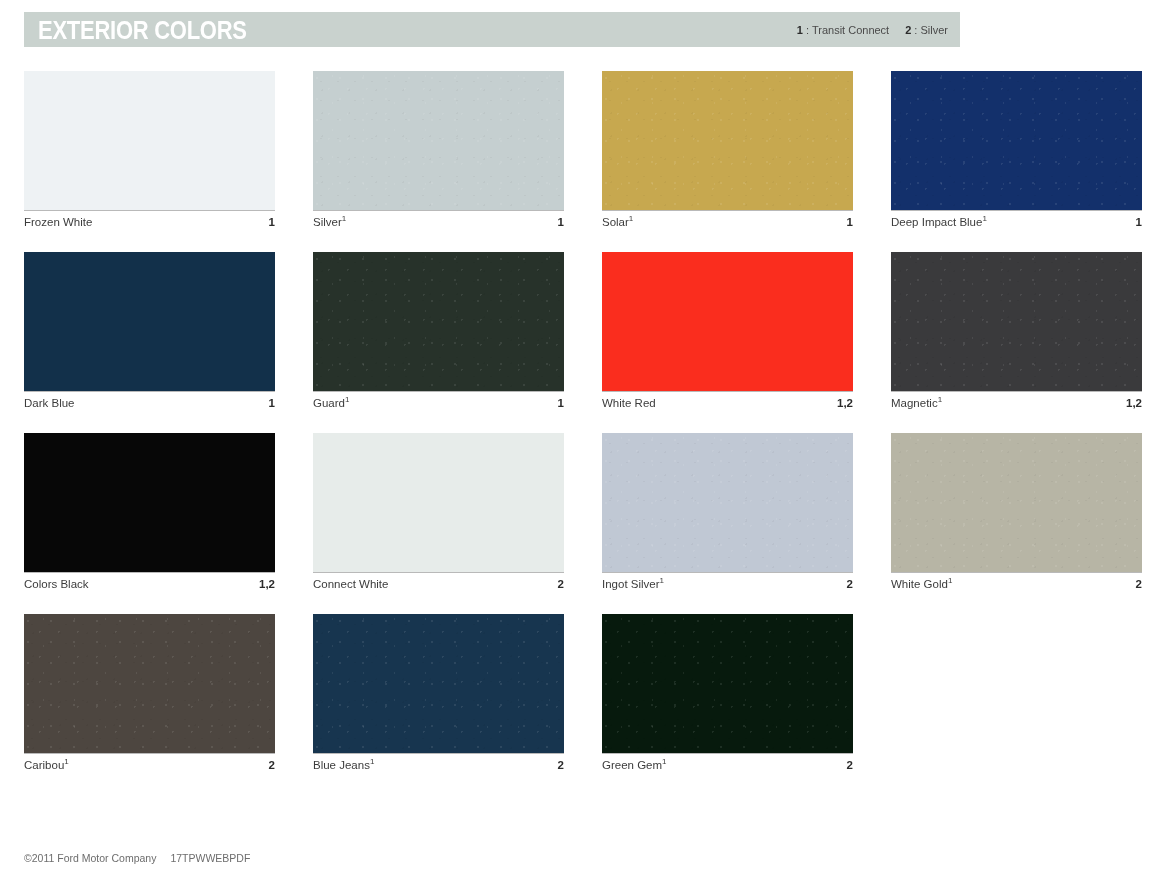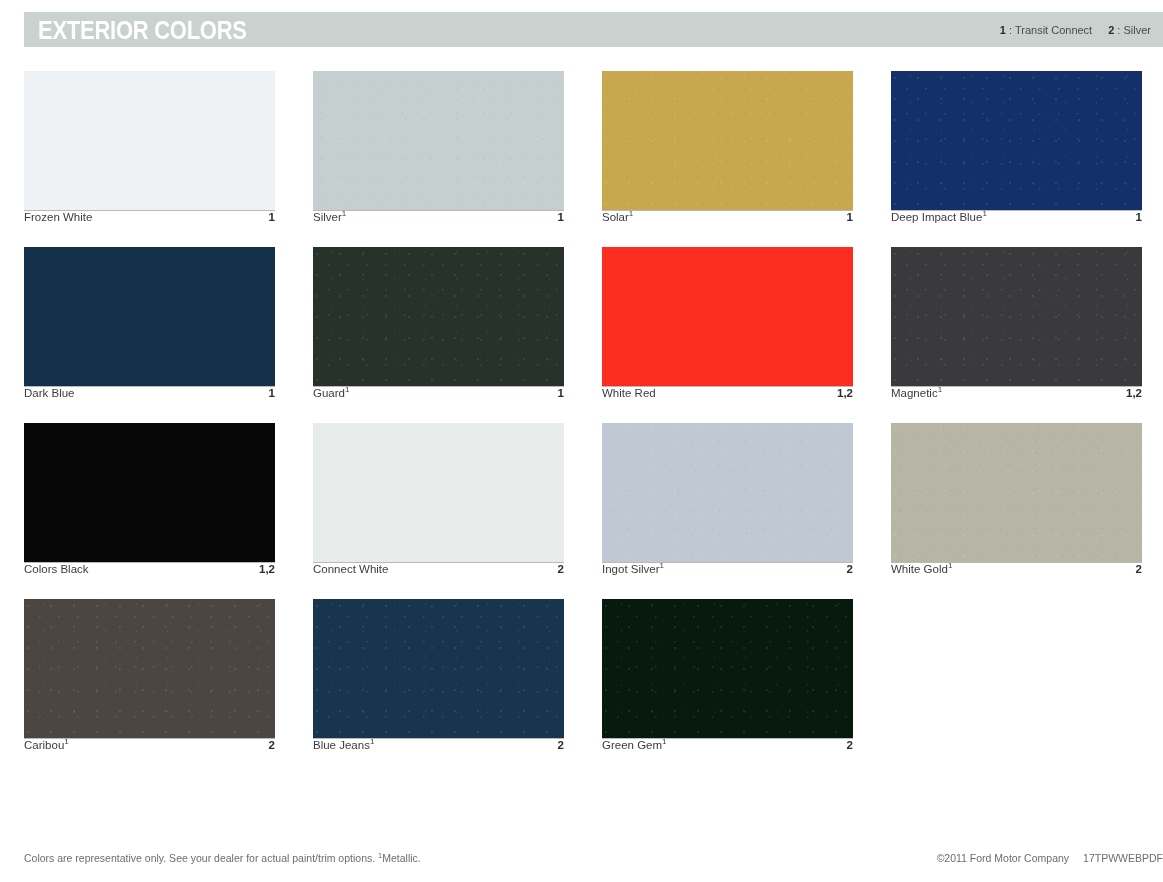--- a/index.html
+++ b/index.html
@@ -13,21 +13,21 @@
     position: relative;
     font-family: "Liberation Sans", sans-serif;
     color: #3f3f3f;
     overflow: hidden;
   }
 
   
   .header-band {
     position: absolute;
     left: 24px; top: 12px;
-    width: 1139px; height: 35px;
+    width: 936px; height: 35px;
     background: #c9d2ce;
     display: flex;
     align-items: center;
     justify-content: space-between;
   }
   .header-title {
     font-size: 25px;
     font-weight: bold;
     letter-spacing: -0.3px;
     color: #ffffff;
@@ -88,20 +88,21 @@
     background-size: 23px 21px, 31px 27px, 19px 25px, 27px 23px, 17px 19px;
     opacity: 0.9;
     pointer-events: none;
   }
   .swatch-label-row {
     display: flex;
     justify-content: space-between;
     align-items: baseline;
     border-top: 1px solid #b9b9b9;
     margin-top: 0;
+    padding-top: 5px;
     font-size: 11.5px;
     color: #3c3c3c;
   }
   .swatch-name { white-space: nowrap; }
   .swatch-name sup {
     font-size: 8px;
     vertical-align: super;
     line-height: 0;
   }
   .swatch-models {
@@ -260,20 +261,17 @@
         <span class="swatch-name">Green Gem<sup>1</sup></span>
         <span class="swatch-models">2</span>
       </div>
     </div>
     <div class="swatch-cell empty"></div>
   </div>
 
 </div>
 
 <div class="footer">
-  <div class="footer-left">
-    <span>Colors are representative only. See your dealer for actual paint/trim options. </span><sup>1</sup><span>Metallic.</span>
-  </div>
   <div class="footer-right">
     <span>©2011 Ford Motor Company</span>
     <span>17TPWWEBPDF</span>
   </div>
 </div>
 
 </body></html>

